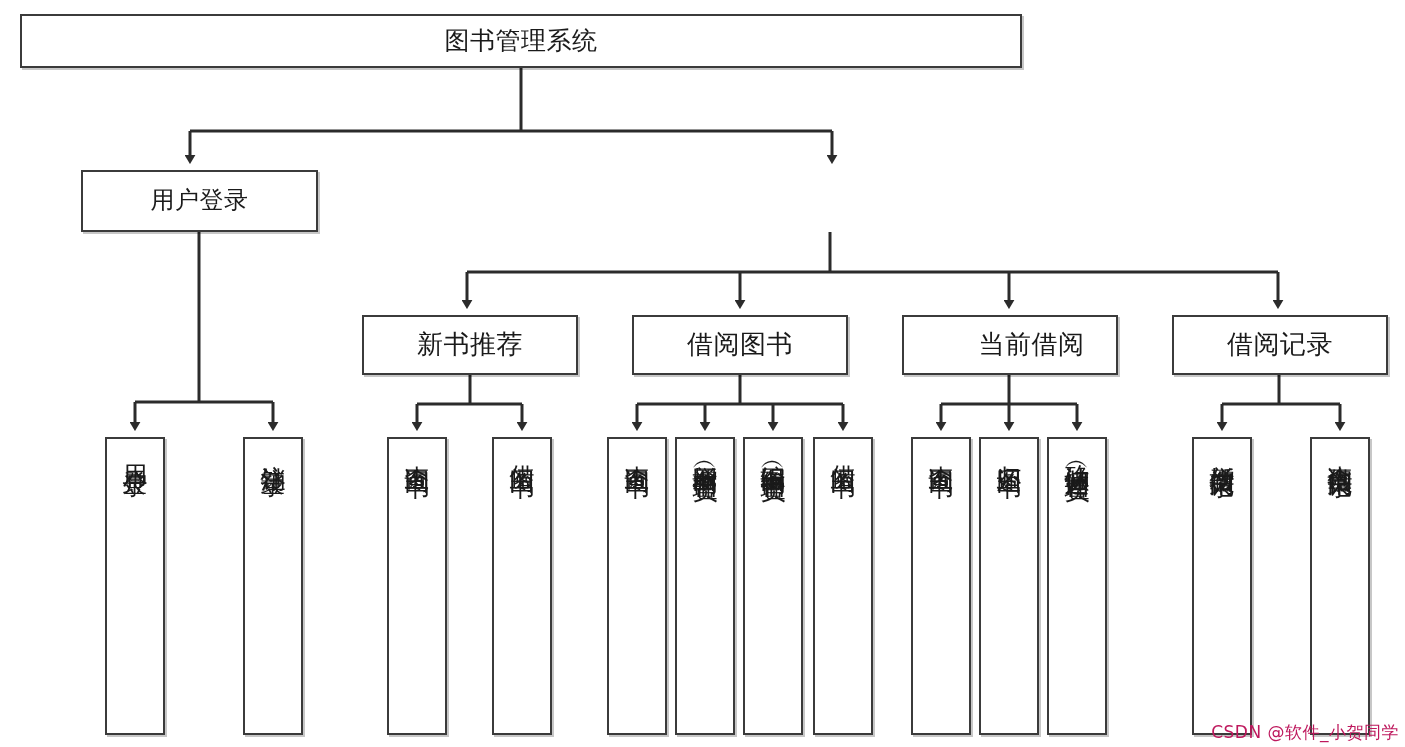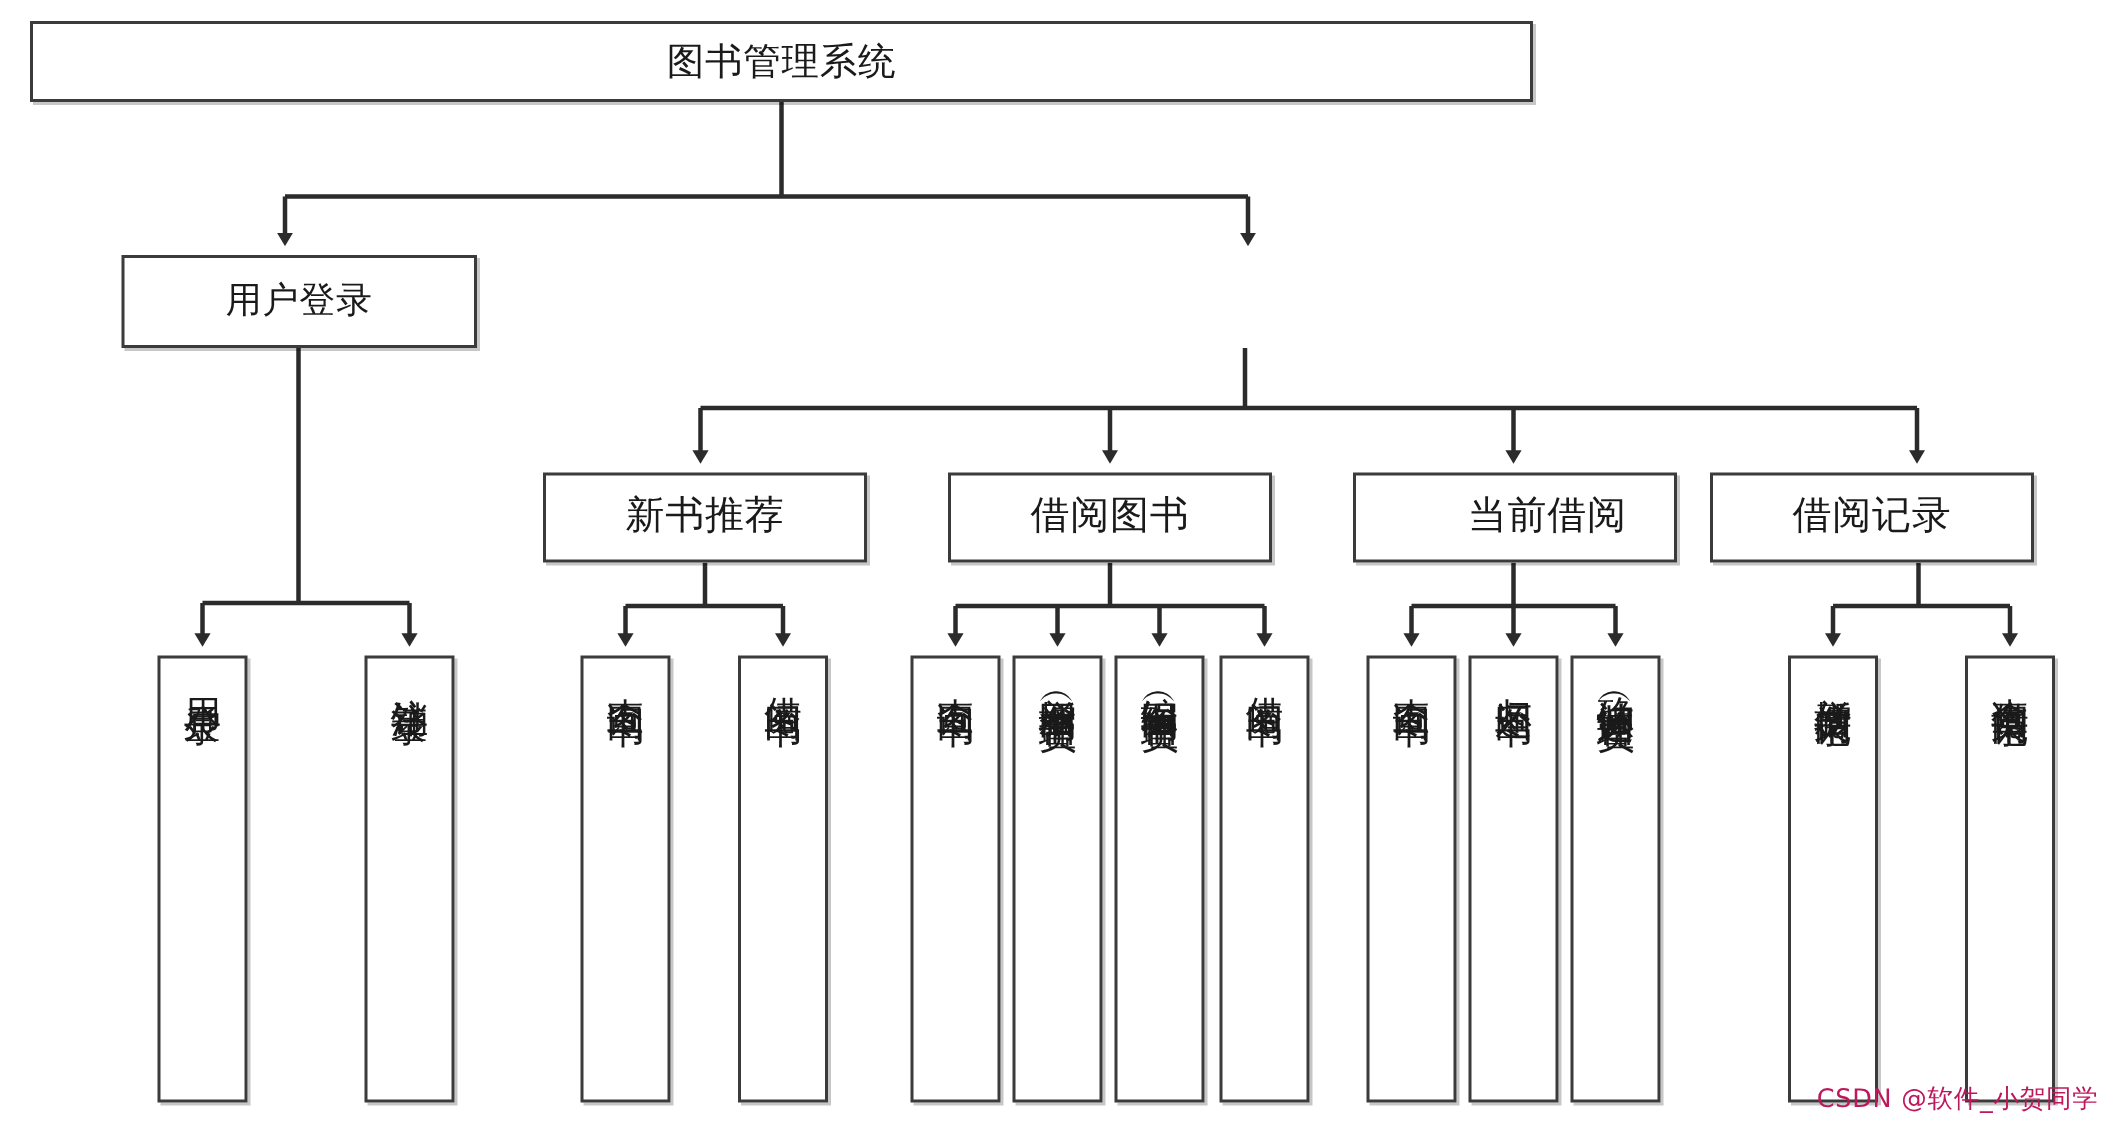--- a/index.html
+++ b/index.html
@@ -153,21 +153,21 @@
   </div>
 
   <div class="node lvl3" style="left:632px; top:315px; width:216px; height:60px;">
     <span class="label">借阅图书</span>
   </div>
 
   <div class="node lvl3" style="left:902px; top:315px; width:216px; height:60px;padding-left:43px;">
     <span class="label">当前借阅</span>
   </div>
 
-  <div class="node lvl3" style="left:1140px; top:315px; width:216px; height:60px;">
+  <div class="node lvl3" style="left:1172px; top:315px; width:216px; height:60px;">
     <span class="label">借阅记录</span>
   </div>
 
   <div class="node leaf" style="left:105px; top:437px; width:60px; height:298px;">
     <span class="label">用户登录</span>
   </div>
 
   <div class="node leaf" style="left:243px; top:437px; width:60px; height:298px;">
     <span class="label">注销登录</span>
   </div>

